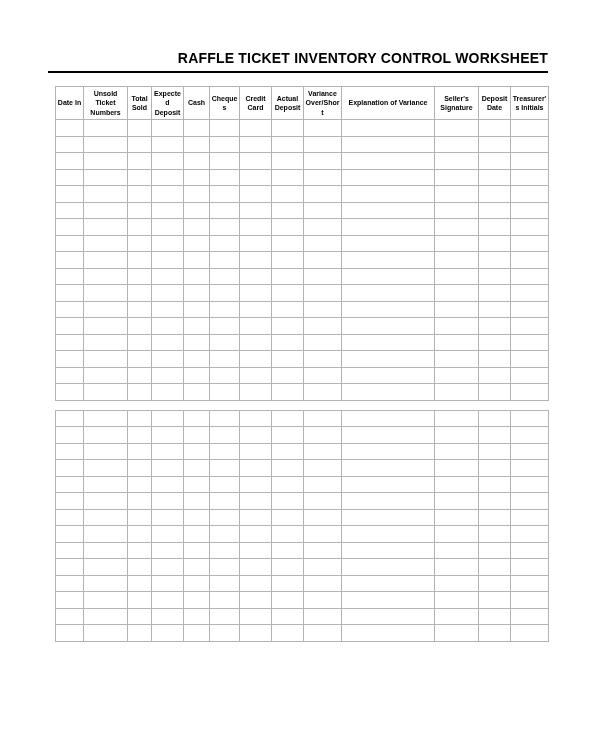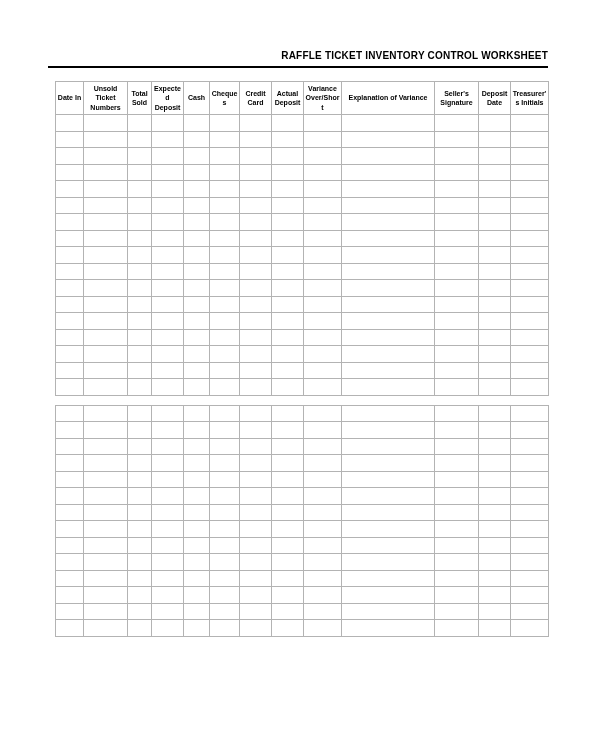--- a/index.html
+++ b/index.html
@@ -13,21 +13,21 @@
       width: 600px;
       height: 730px;
       background: #ffffff;
       box-sizing: border-box;
       padding: 50px 52px 0 48px;
       overflow: hidden;
     }
     .title {
       text-align: right;
       font-weight: bold;
-      font-size: 10px;
+      font-size: 14px;
       letter-spacing: 0.2px;
       padding-bottom: 5px;
     }
     .title-rule {
       border: none;
       border-top: 2px solid #000000;
       margin: 0 0 13px 0;
     }
     .table-wrap {
       margin-left: 7px;

